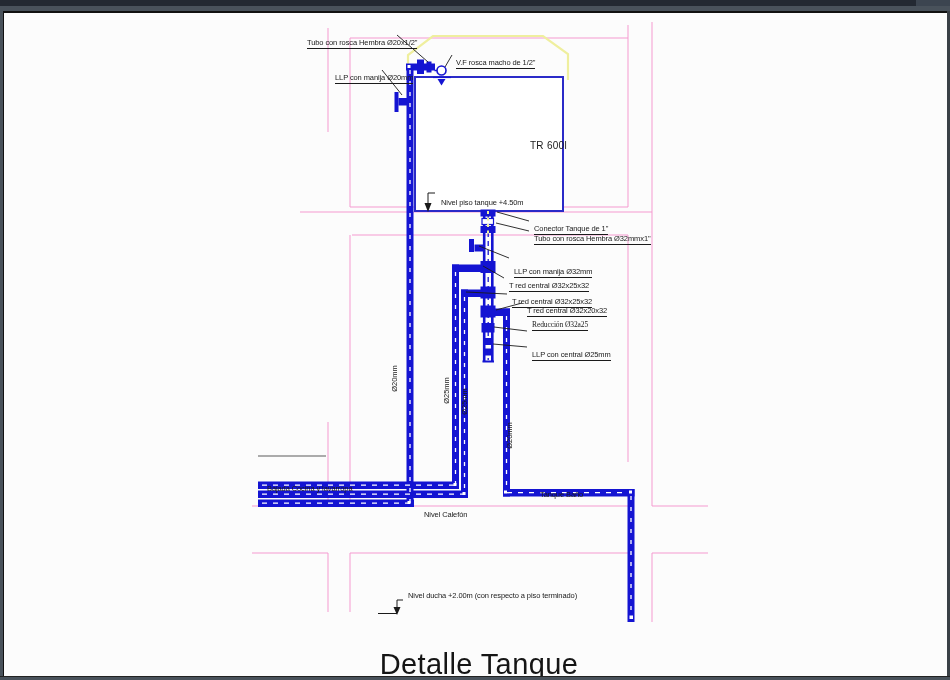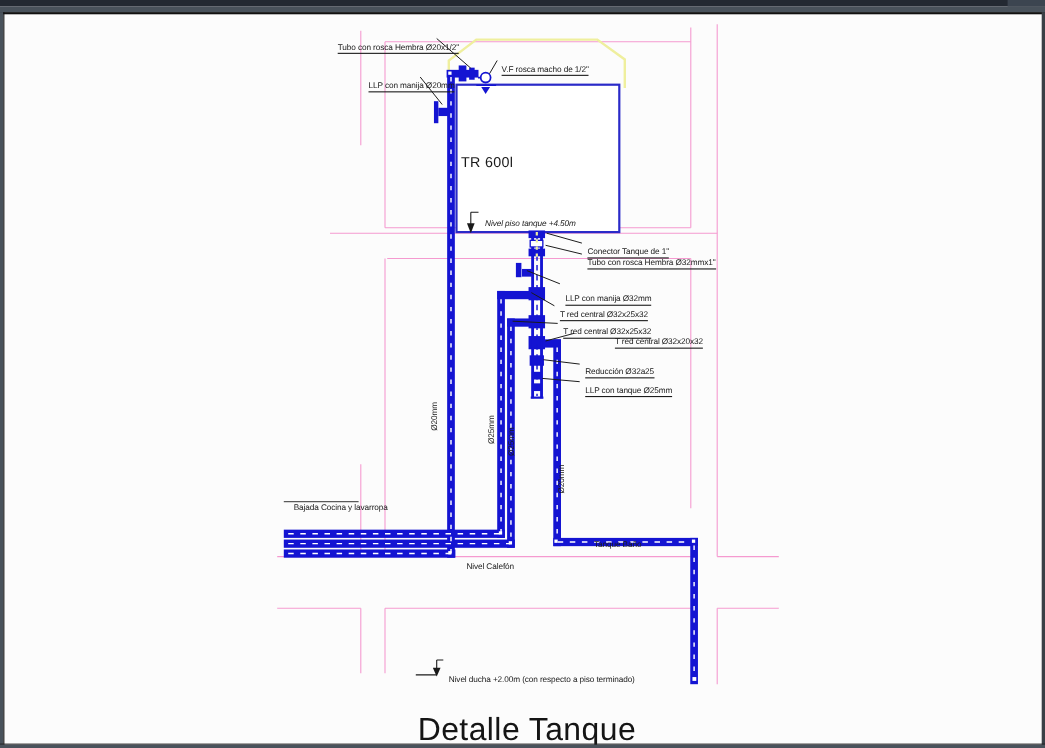--- a/index.html
+++ b/index.html
@@ -21,22 +21,22 @@
 
   svg{position:absolute;left:0;top:0;}
 
   .lbl{
     position:absolute; white-space:nowrap; color:var(--ink);
     font-size:7.5px; line-height:1.15; letter-spacing:-0.1px;
   }
   .u{border-bottom:0.9px solid var(--ink); padding-bottom:0.5px;}
   .rot{transform:rotate(-90deg); transform-origin:0 100%;}
   .tank-label{
-    position:absolute; left:415px; top:128px; width:148px; text-align:left;
-    font-size:13px; color:var(--ink); letter-spacing:0.3px;
+    position:absolute; left:415px; top:128px; width:148px; text-align:right;
+    font-size:10px; color:var(--ink); letter-spacing:0.3px;
   }
   .title{
     position:absolute; left:0; top:636px; width:950px; text-align:center;
     font-size:29px; color:#151515; letter-spacing:0.4px;
   }
 </style>
 </head>
 <body>
 
 <div class="screen">
@@ -151,39 +151,39 @@
       </g>
       <g stroke="var(--ink)" stroke-width="1" fill="var(--ink)">
         <path d="M397,600 H403 M397,600 V608 M378,613.5 H397" fill="none"></path>
         <path d="M393.5,607 L400.5,607 L397,615 Z" stroke="none"></path>
       </g>
     </svg>
 
     <div class="lbl u" style="left:303px;top:27px;">Tubo con rosca Hembra Ø20x1/2"</div>
     <div class="lbl u" style="left:452px;top:47px;">V.F rosca macho de 1/2"</div>
     <div class="lbl u" style="left:303px;top:62px;margin-left:28px;">LLP con manija Ø20mm</div>
-    <div class="lbl" style="left:437px;top:187px;font-style:italic;">Nivel piso tanque +4.50m</div>
+    <div class="lbl" style="left:437px;top:187px;">Nivel piso tanque +4.50m</div>
     <div class="lbl u" style="left:530px;top:213px;">Conector Tanque de 1"</div>
     <div class="lbl u" style="left:530px;top:223px;">Tubo con rosca Hembra Ø32mmx1"</div>
     <div class="lbl u" style="left:510px;top:256px;">LLP con manija Ø32mm</div>
     <div class="lbl u" style="left:505px;top:270px;">T red central Ø32x25x32</div>
     <div class="lbl u" style="left:508px;top:286px;">T red central Ø32x25x32</div>
-    <div class="lbl u" style="left:523px;top:295px;margin-left:32px;">T red central Ø32x20x32</div>
-    <div class="lbl u" style="left:528px;top:322px;">Reducción Ø32a25</div>
-    <div class="lbl u" style="left:528px;top:339px;">LLP con tanque Ø25mm</div>
+    <div class="lbl u" style="left:523px;top:295px;">T red central Ø32x20x32</div>
+    <div class="lbl u" style="left:528px;top:309px;font-family:Liberation Serif, serif;">Reducción Ø32a25</div>
+    <div class="lbl u" style="left:528px;top:339px;">LLP con central Ø25mm</div>
 
     <div class="lbl rot" style="left:396px;top:371px;">Ø20mm</div>
     <div class="lbl rot" style="left:448px;top:383px;">Ø25mm</div>
     <div class="lbl rot" style="left:466px;top:394px;">Ø25mm</div>
     <div class="lbl rot" style="left:511px;top:428px;">Ø20mm</div>
 
-    <div class="lbl" style="left:247px;top:446px;padding-left:16px;">Bajada Cocina y lavarropa</div>
+    <div class="lbl" style="left:247px;top:473px;padding-left:16px;">Bajada Cocina y lavarropa</div>
     <div class="lbl" style="left:420px;top:499px;">Nivel Calefón</div>
     <div class="lbl" style="left:536px;top:479px;">Tanque Baño</div>
-    <div class="lbl" style="left:404px;top:602px;">Nivel ducha +2.00m (con respecto a piso terminado)</div>
+    <div class="lbl" style="left:404px;top:580px;">Nivel ducha +2.00m (con respecto a piso terminado)</div>
 
     <div class="tank-label">TR 600l</div>
     <div class="title">Detalle Tanque</div>
   </div>
 
   <div class="f-top"></div>
   <div class="f-accent"></div>
   <div class="f-top2"></div>
   <div class="f-topline"></div>
   <div class="f-left"></div>

